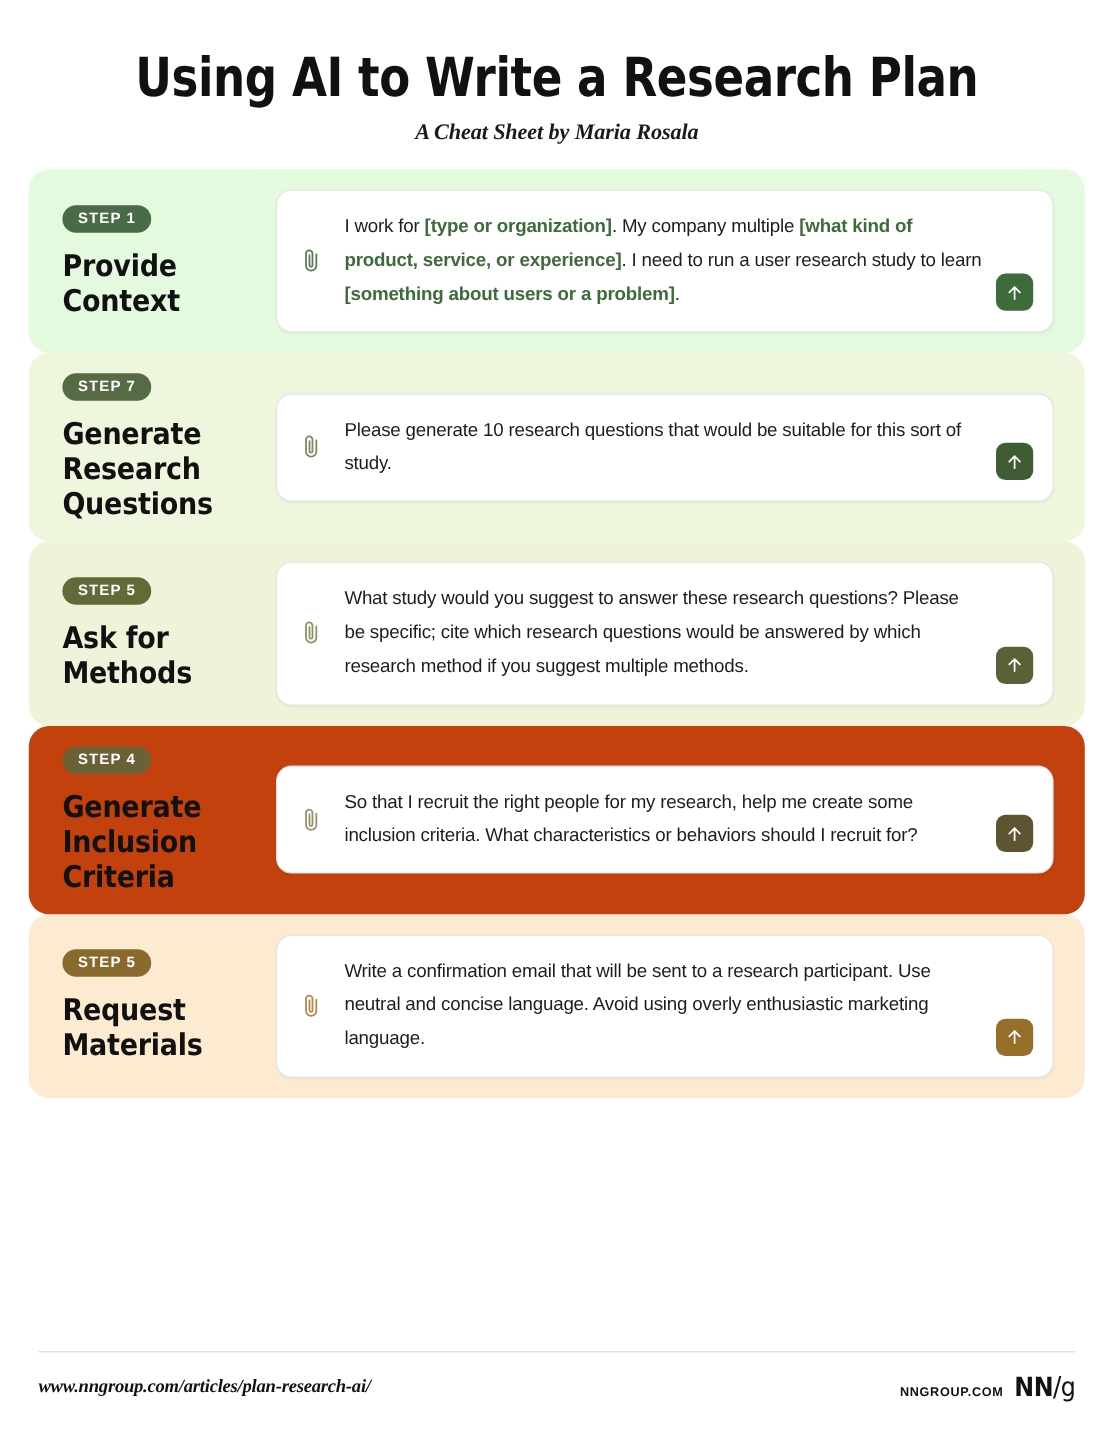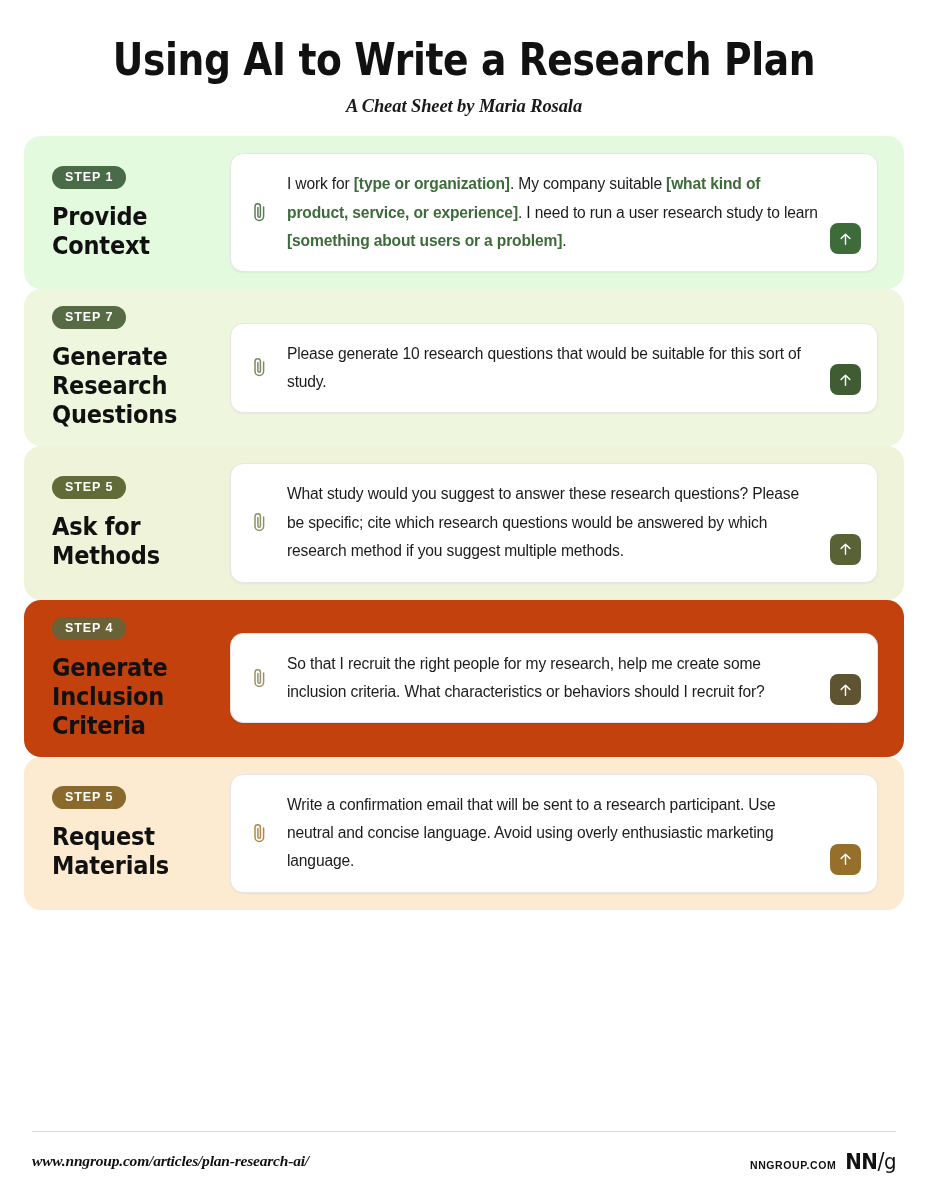--- a/index.html
+++ b/index.html
@@ -5,21 +5,21 @@
   * { box-sizing: border-box; margin: 0; padding: 0; }
   html, body {
     width: 928px; height: 1200px;
     background: #ffffff;
     font-family: "Liberation Sans", sans-serif;
     overflow: hidden;
   }
   .page {
     width: 928px; height: 1200px;
     background: #ffffff;
-    padding: 6px 24px;
+    padding: 11px 24px;
     display: flex; flex-direction: column; justify-content: space-between;
   }
 
   
   .header { text-align: center; padding-top: 30px; }
   .title {
     font-family: "Liberation Sans Narrow", "DejaVu Sans Condensed", "Liberation Sans", sans-serif;
     font-weight: 700;
     font-size: 45px;
     letter-spacing: -0.4px;
@@ -161,21 +161,21 @@
   <div class="steps" id="steps-list">
       <div class="step-card" style="background: rgb(228, 250, 223);">
         <div class="step-left"><span class="badge" style="background: rgb(74, 107, 71);">STEP 1</span><div class="step-title">Provide
 Context</div></div>
         <div class="prompt-box">
           <span class="clip">
             <svg width="17" height="21" viewBox="0 0 17 21" fill="none" aria-hidden="true">
               <path d="M12.6 5.1v9.1a4.3 4.3 0 0 1-8.6 0V4.4a2.7 2.7 0 0 1 5.4 0v9.6a1.25 1.25 0 0 1-2.5 0V5.6" stroke="#5c7a58" stroke-width="1.5" stroke-linecap="round" stroke-linejoin="round"></path>
             </svg>
           </span>
-          <div class="prompt-text"><span>I work for </span><b style="color: rgb(61, 107, 58);">[type or organization]</b><span>. My company suitable </span><b style="color: rgb(61, 107, 58);">[what kind of product, service, or experience]</b><span>. I need to run a user research study to learn </span><b style="color: rgb(61, 107, 58);">[something about users or a problem]</b><span>.</span></div>
+          <div class="prompt-text"><span>I work for </span><b style="color: rgb(61, 107, 58);">[type or organization]</b><span>. My company multiple </span><b style="color: rgb(61, 107, 58);">[what kind of product, service, or experience]</b><span>. I need to run a user research study to learn </span><b style="color: rgb(61, 107, 58);">[something about users or a problem]</b><span>.</span></div>
           <div class="send-btn" style="background: rgb(61, 107, 58);">
             <span>
               <svg width="15" height="16" viewBox="0 0 15 16" fill="none" aria-hidden="true">
                 <path d="M7.5 13.2V3.2M7.5 3.2L3.1 7.6M7.5 3.2l4.4 4.4" stroke="#ffffff" stroke-width="1.45" stroke-linecap="round" stroke-linejoin="round"></path>
               </svg>
             </span>
           </div>
         </div>
       </div>
       <div class="step-card" style="background: rgb(238, 247, 221);">

